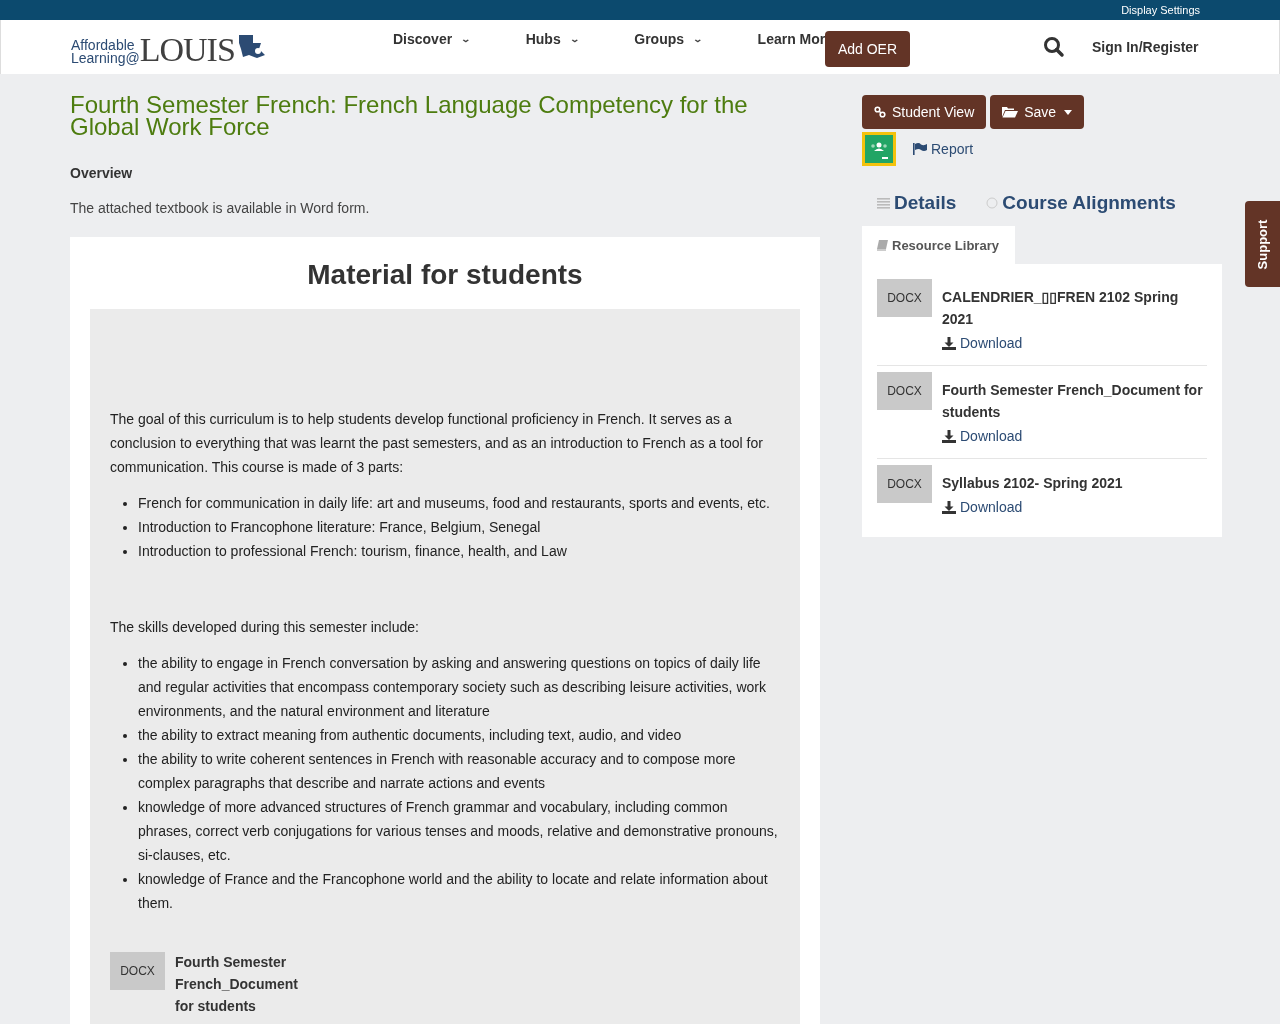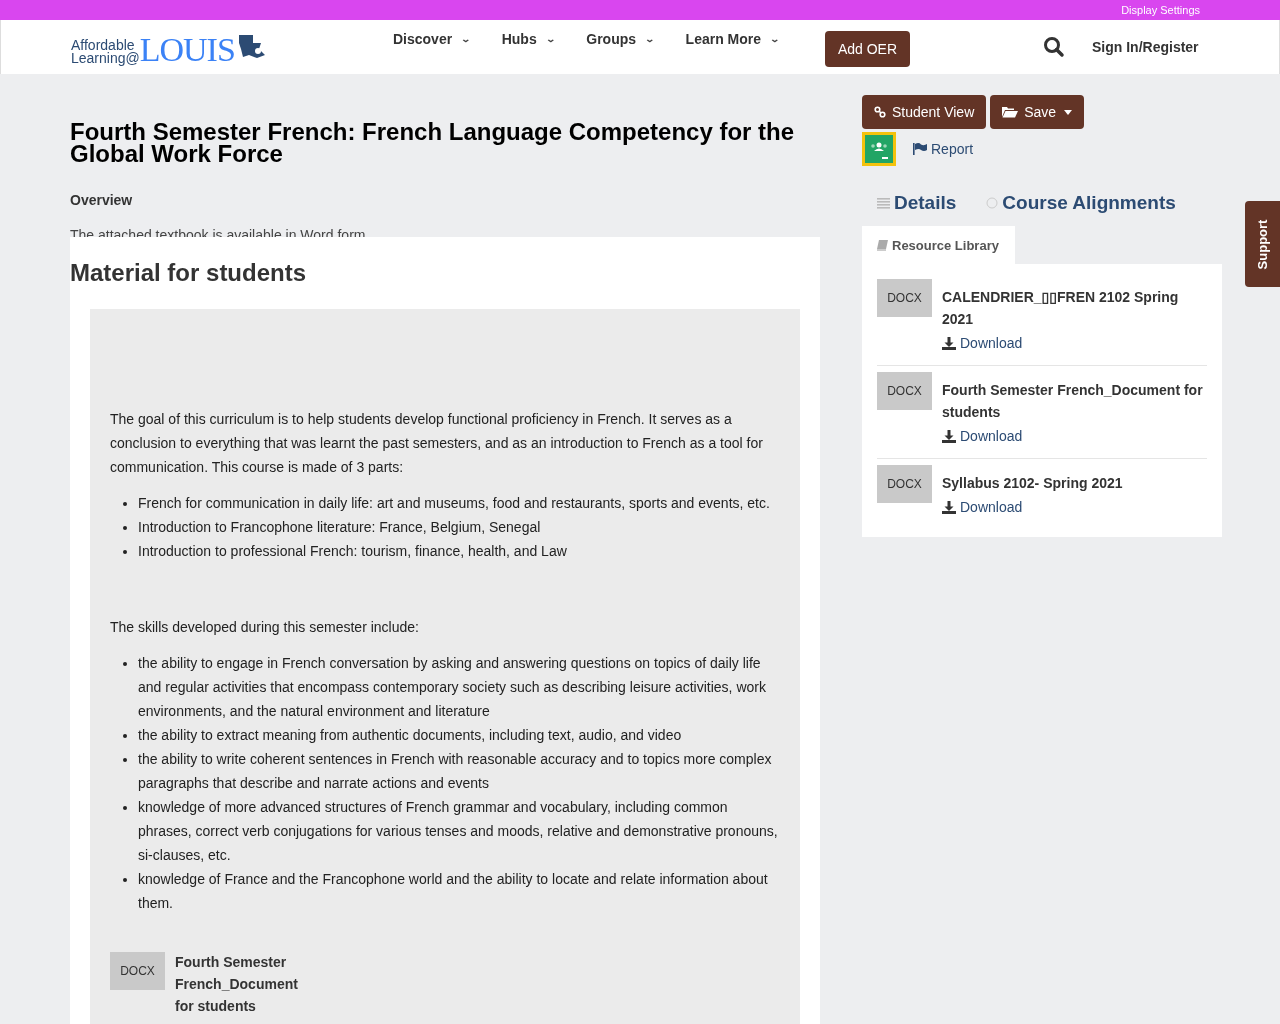--- a/index.html
+++ b/index.html
@@ -1,41 +1,41 @@
 <!DOCTYPE html>
 <html><head>
 <meta charset="utf-8">
 <style>
   * { box-sizing: border-box; margin: 0; padding: 0; }
   html, body { width: 1280px; height: 1024px; overflow: hidden; }
   body { background: #edeef0; font-family: "Liberation Sans", sans-serif; color: #333; position: relative; }
 
-  .topbar { height: 20px; background: #d946ef; position: relative; }
+  .topbar { height: 20px; background: #0c4a6e; position: relative; }
   .topbar .display-settings { position: absolute; right: 80px; top: 4px; font-size: 11px; color: #fff; cursor: pointer; }
 
   .navbar { height: 54px; background: #fff; border-left: 1px solid #ddd; border-right: 1px solid #ddd; position: relative; }
   .logo { position: absolute; left: 70px; top: 9px; height: 36px; display: flex; align-items: flex-end; }
   .logo .lt { font-size: 14px; line-height: 13px; color: #2c4b73; }
-  .logo .louis { font-family: "Liberation Serif", serif; font-size: 34px; color: #3b82f6; line-height: 30px; letter-spacing: -1px; margin-left: 0; }
+  .logo .louis { font-family: "Liberation Serif", serif; font-size: 34px; color: #404040; line-height: 30px; letter-spacing: -1px; margin-left: 0; }
   .logo .state { margin-left: 2px; }
 
-  .nav { position: absolute; left: 392px; top: 0; height: 38px; display: flex; align-items: center; }
+  .nav { position: absolute; left: 392px; top: 0; height: 38px; display: flex; align-items: center; gap: 24px; }
   .nav-item { display: flex; align-items: center; font-size: 14px; font-weight: bold; color: #333; margin-right: 32px; cursor: pointer; }
   .nav-item .chev { font-size: 9px; margin-left: 10px; color: #444; transform: scaleX(1.4); display: inline-block; }
   .add-oer { position: absolute; left: 824px; top: 11px; height: 36px; width: 85px; background: #633426; color: #fff; border-radius: 4px; font-size: 14px; display: flex; align-items: center; justify-content: center; cursor: pointer; }
   .search-btn { position: absolute; left: 1042px; top: 16px; width: 22px; height: 22px; cursor: pointer; }
   .signin { position: absolute; left: 1091px; top: 19px; font-size: 14px; font-weight: bold; color: #333; cursor: pointer; }
 
   .main { position: absolute; left: 70px; top: 94px; width: 750px; }
-  .title { font-size: 24px; font-weight: bold; line-height: 22px; color: #000000; margin-top: 27px; }
+  .title { font-size: 24px; font-weight: normal; line-height: 22px; color: #4d7c0f; }
   .overview-label { margin-top: 27px; font-size: 14px; font-weight: bold; color: #333; }
   .overview-text { margin-top: 19px; font-size: 14px; color: #444; }
 
   .card { position: absolute; left: 70px; top: 237px; width: 750px; height: 800px; background: #fff; }
-  .card h2 { text-align: left; font-size: 24px; font-weight: bold; margin-top: 22px; color: #333; }
+  .card h2 { text-align: center; font-size: 28px; font-weight: bold; margin-top: 22px; color: #333; }
   .doc { position: absolute; left: 20px; top: 72px; width: 710px; height: 760px; background: #ebebeb; padding: 98px 20px 0 20px; font-size: 14px; line-height: 24px; color: #222; }
   .doc p { margin: 0; }
   .doc ul { margin: 12px 0 0 28px; list-style: disc; }
   .doc ul li { padding-left: 0; }
   .doc .skills-intro { margin-top: 52px; }
   .doc-attach { position: absolute; left: 20px; top: 643px; display: flex; }
   .doc-attach .docx { width: 55px; height: 38px; background: #c9c9c9; font-size: 12px; color: #333; display: flex; align-items: center; justify-content: center; }
   .doc-attach .name { margin-left: 10px; width: 130px; font-size: 14px; font-weight: bold; line-height: 22px; color: #333; margin-top: -1px; }
 
   .side { position: absolute; left: 850px; top: 95px; width: 360px; padding-left: 12px; }
@@ -130,21 +130,21 @@
     <p>The goal of this curriculum is to help students develop functional proficiency in French. It serves as a conclusion to everything that was learnt the past semesters, and as an introduction to French as a tool for communication. This course is made of 3 parts:</p>
     <ul>
       <li>French for communication in daily life: art and museums, food and restaurants, sports and events, etc.</li>
       <li>Introduction to Francophone literature: France, Belgium, Senegal</li>
       <li>Introduction to professional French: tourism, finance, health, and Law</li>
     </ul>
     <p class="skills-intro">The skills developed during this semester include:</p>
     <ul>
       <li>the ability to engage in French conversation by asking and answering questions on topics of daily life and regular activities that encompass contemporary society such as describing leisure activities, work environments, and the natural environment and literature</li>
       <li>the ability to extract meaning from authentic documents, including text, audio, and video</li>
-      <li>the ability to write coherent sentences in French with reasonable accuracy and to topics more complex paragraphs that describe and narrate actions and events</li>
+      <li>the ability to write coherent sentences in French with reasonable accuracy and to compose more complex paragraphs that describe and narrate actions and events</li>
       <li>knowledge of more advanced structures of French grammar and vocabulary, including common phrases, correct verb conjugations for various tenses and moods, relative and demonstrative pronouns, si-clauses, etc.</li>
       <li>knowledge of France and the Francophone world and the ability to locate and relate information about them.</li>
     </ul>
     <div class="doc-attach">
       <div class="docx">DOCX</div>
       <div class="name">Fourth Semester French_Document for students</div>
     </div>
   </div>
 </div>
 

